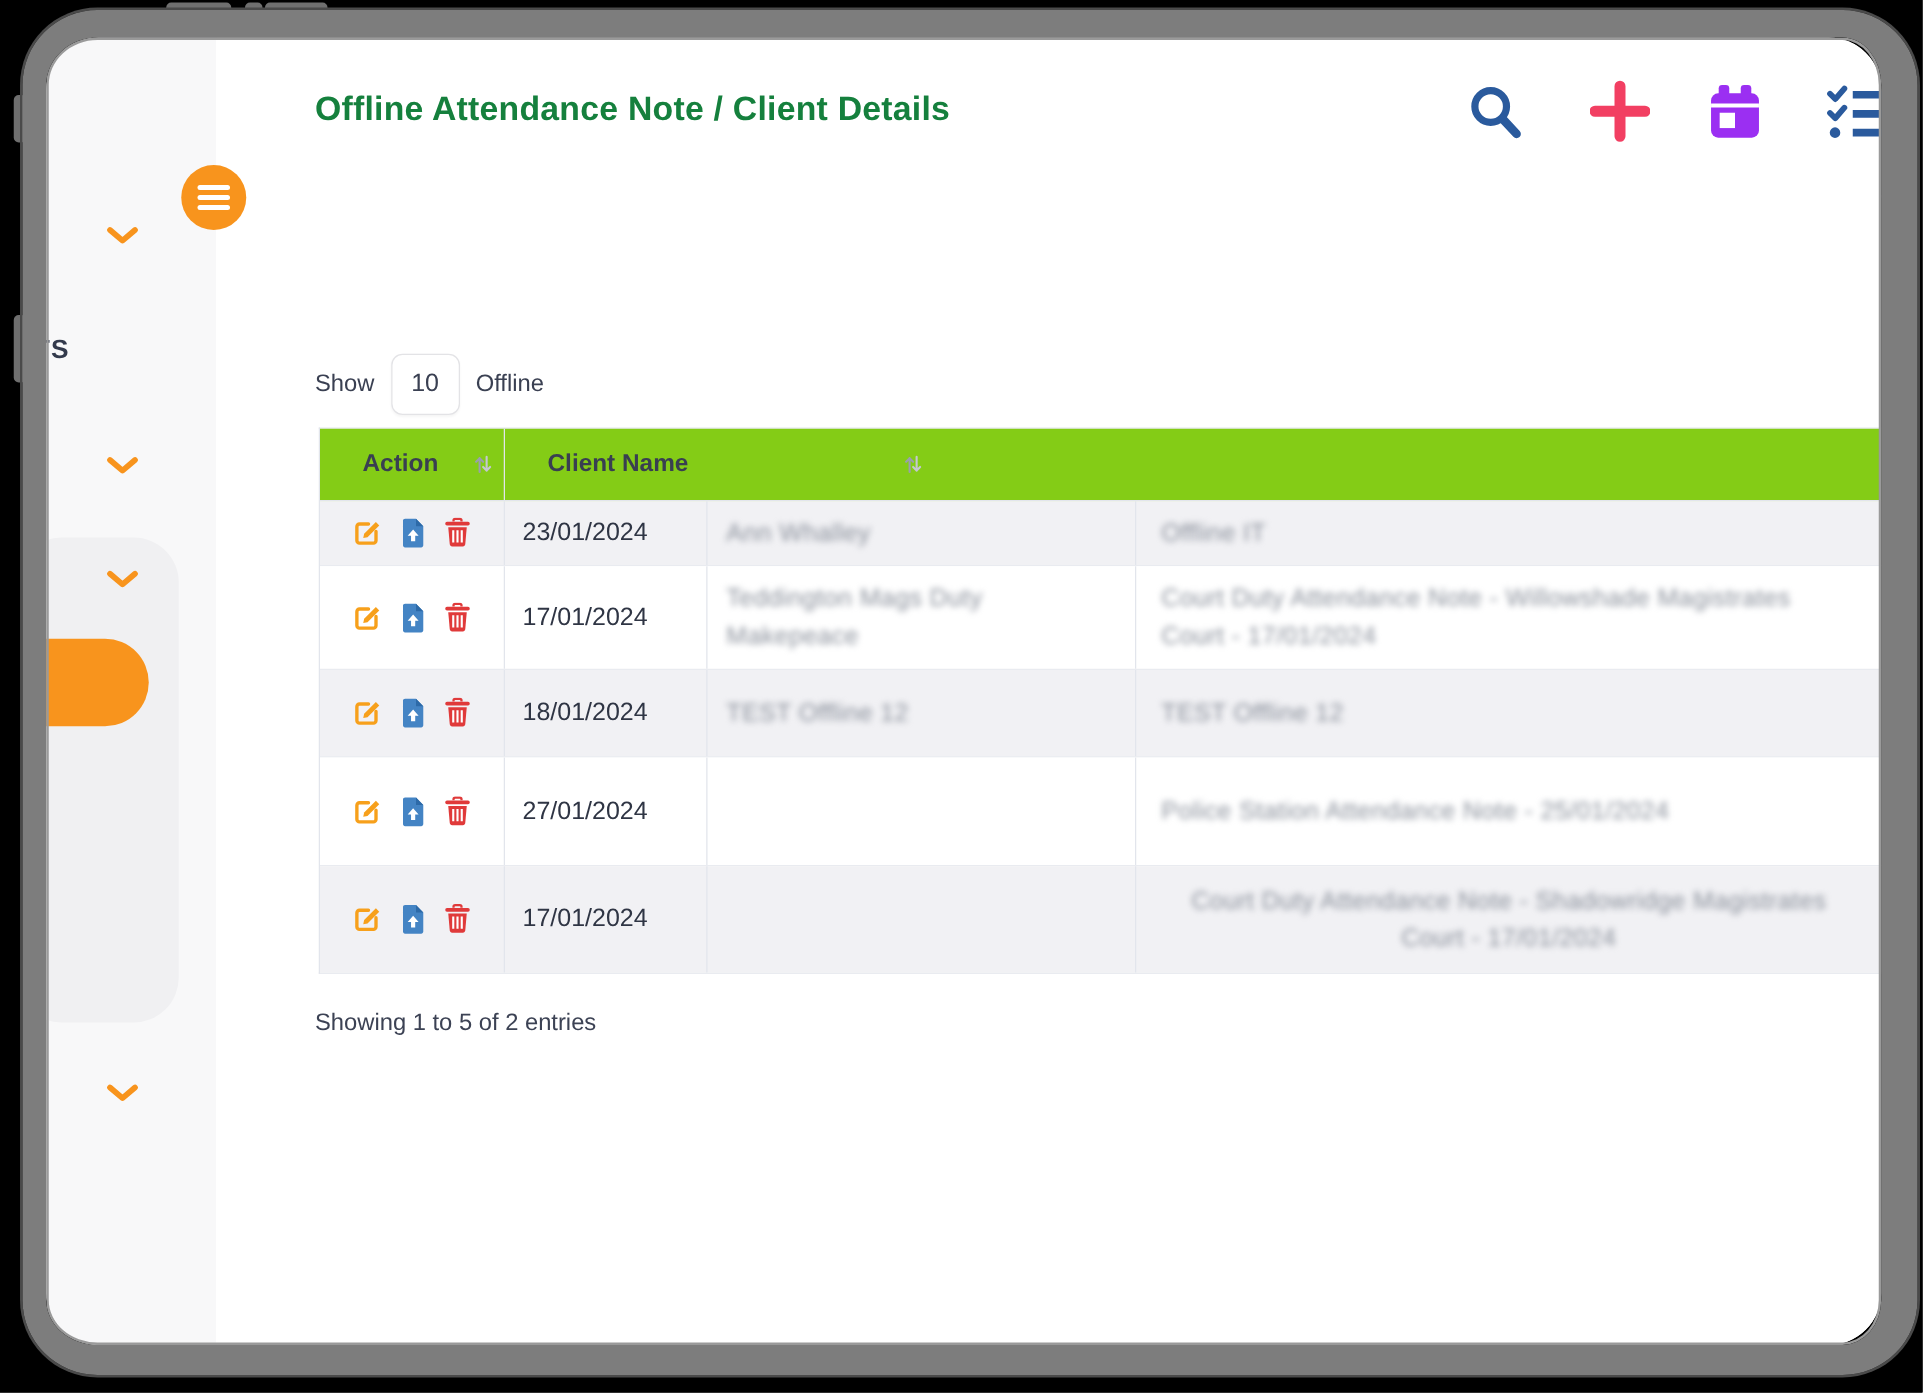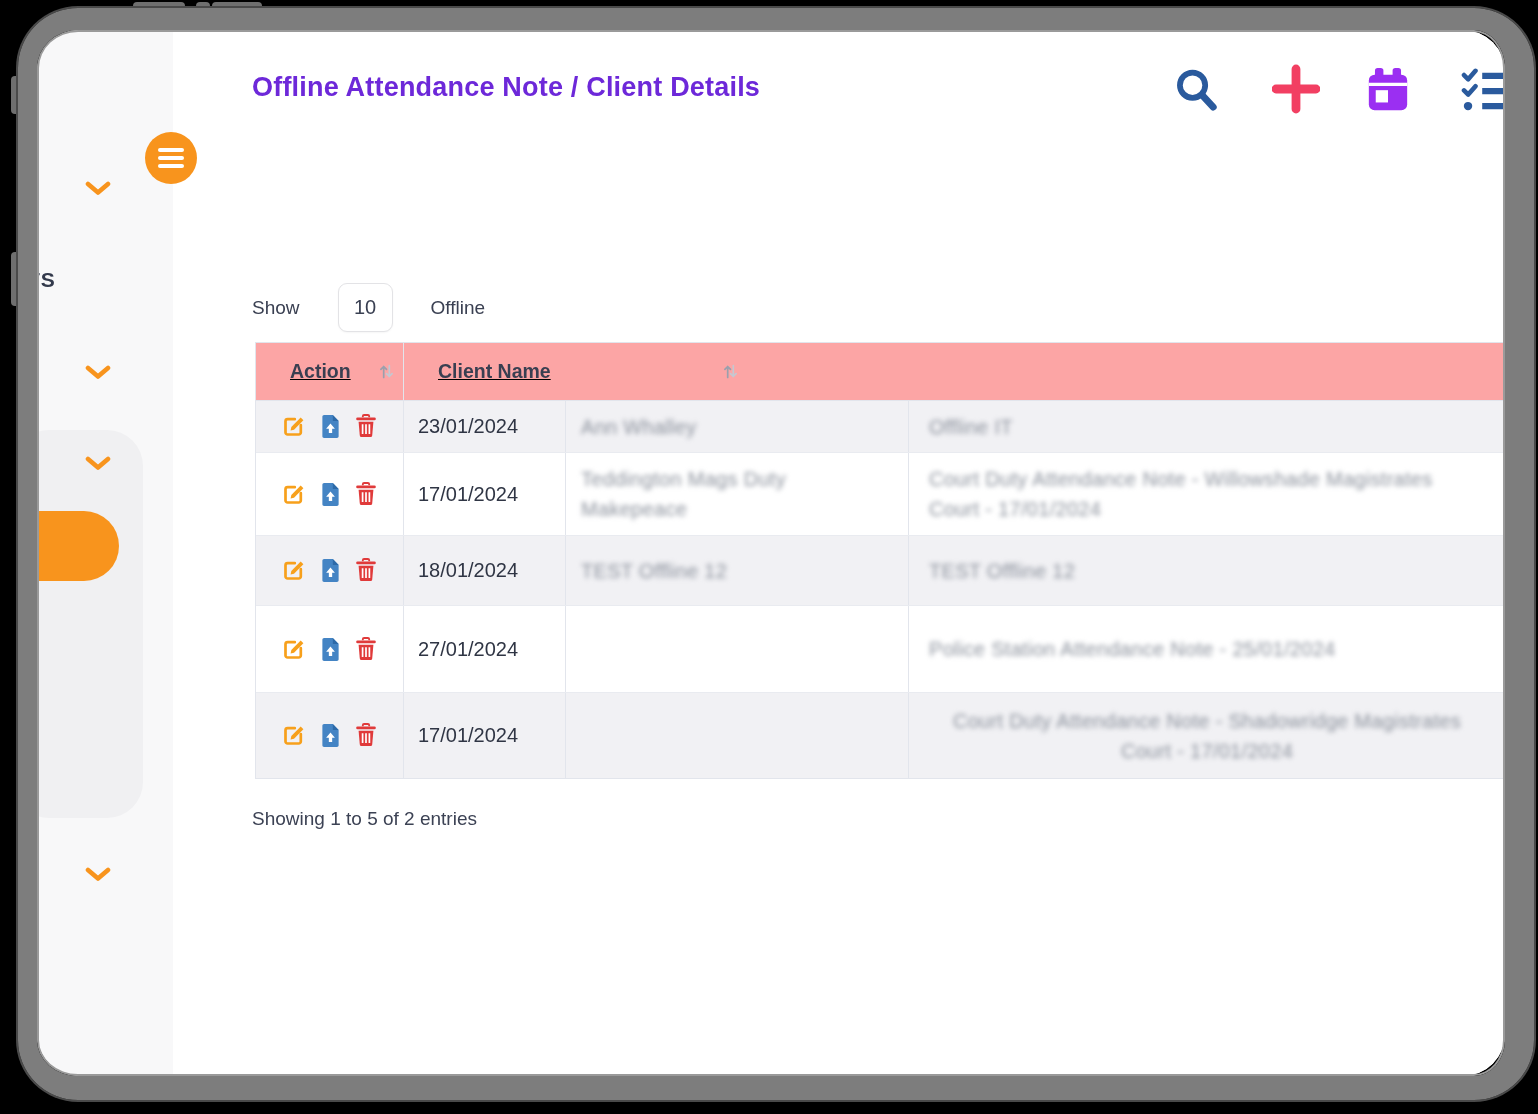--- a/index.html
+++ b/index.html
@@ -33,39 +33,39 @@
 
   
   .hamburger { position:absolute; left:108px; top:102px; width:52px; height:52px;
                border-radius:50%; background:#f8941d; border:none; cursor:pointer; z-index:5;
                display:flex; flex-direction:column; justify-content:center; align-items:center; gap:4px; }
   .hamburger span { display:block; width:26px; height:4px; background:#fff; border-radius:2px; }
   .header-divider { position:absolute; left:160px; top:126px; right:0; height:2px; background:#eceef4; }
 
   
   .main { position:absolute; left:136px; top:0; right:0; bottom:0; background:#fff; }
-  .page-title { position:absolute; left:79px; top:42px; font-size:27px; color:#6d28d9; letter-spacing:.2px; }
+  .page-title { position:absolute; left:79px; top:42px; font-size:27px; color:#15803d; letter-spacing:.2px; }
   .hdr-icon { position:absolute; background:none; border:none; cursor:pointer; }
   .hi-search   { left:1000px; top:35px; width:46px; height:50px; }
   .hi-plus     { left:1099px; top:34px; width:48px; height:50px; }
   .hi-calendar { left:1192px; top:36px; width:46px; height:48px; }
   .hi-tasks    { left:1288px; top:37px; width:50px; height:48px; }
 
   
   .show-row { position:absolute; left:79px; top:253px; display:flex; align-items:center;
-              font-size:19px; color:#3a4052;gap:25px; }
+              font-size:19px; color:#3a4052; }
   .page-size { width:55px; height:49px; margin:0 13px; text-align:center; font-size:20px;
                color:#3a4052; border:1px solid #e3e3e6; border-radius:9px; background:#fff;
                font-family:"Liberation Sans", sans-serif; box-shadow:0 1px 2px rgba(0,0,0,.04); }
 
   
   .dtable { position:absolute; left:82px; top:312px; width:1250px;
             border:1px solid #e2e5ec; border-right:none; font-size:20px; }
   .trow, .thead { display:flex; width:100%; }
-  .thead { height:58px; background:#fca5a5; border-bottom:1px solid #e2e5ec;text-decoration:underline; }
+  .thead { height:58px; background:#84cc16; border-bottom:1px solid #e2e5ec; }
   .trow  { border-bottom:1px solid #e9ebf0; background:#fff; }
   .trow:last-child { border-bottom:none; }
   .trow.stripe { background:#f1f1f4;text-align:center; }
   .cell { border-right:1px solid #e2e5ec; display:flex; align-items:center; }
   .cell:last-child { border-right:none; }
   .c1 { width:148px; } .c2 { width:162px; } .c3 { width:343px; } .c4 { flex:1; }
   .hcell { font-weight:bold; color:#393f51; font-size:19.5px; }
   .hcell .htxt { margin-left:34px; }
   .h4 .htxt { margin-left:38px; }
   .sort { margin-left:auto; margin-right:9px; width:15px; height:17px; cursor:pointer; }

